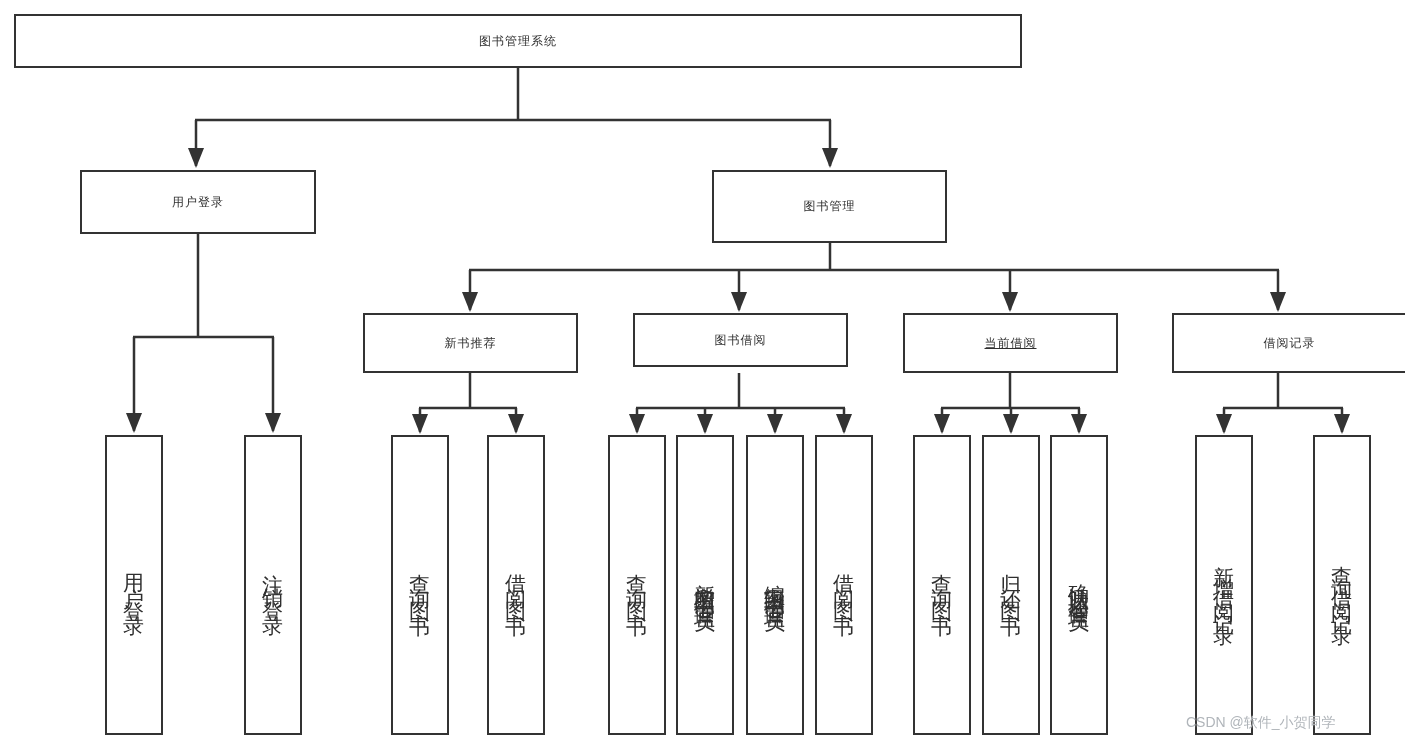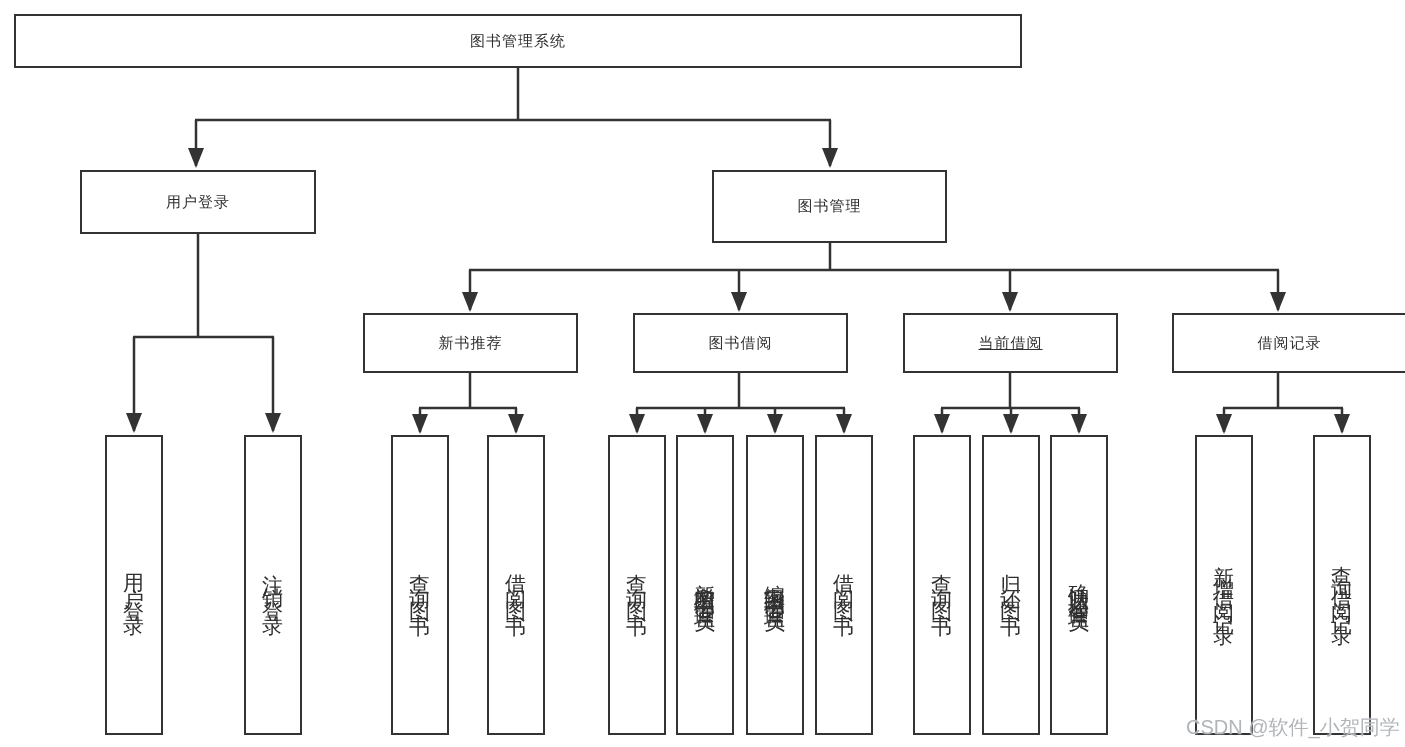--- a/index.html
+++ b/index.html
@@ -22,36 +22,36 @@
     pointer-events:none;
   }
   .node{
     position:absolute;
     background:#ffffff;
     border:2.5px solid var(--line);
     display:flex;align-items:center;justify-content:center;
     color:var(--text);
     z-index:1;
   }
-  .hnode{font-size:15px;letter-spacing:1px;}
+  .hnode{font-size:12px;letter-spacing:1px;}
   .vnode .vtext{
     writing-mode:vertical-rl;
     text-orientation:mixed;
     font-size:21px;
     line-height:1;
     color:var(--text);
     white-space:nowrap;
   }
   .ls14 .vtext{letter-spacing:14px;}
   .ls12 .vtext{letter-spacing:12px;}
   .ls4  .vtext{letter-spacing:4px;}
   .watermark{
     position:absolute;
     left:1186px;top:714px;
-    font-size:20px;
+    font-size:14px;
     color:var(--wm);
     text-shadow:0 0 2px #ffffff;
     z-index:2;
     white-space:nowrap;
   }
 </style>
 </head>
 <body>
 
 <div class="canvas">
@@ -105,21 +105,21 @@
       <line x1="1342" y1="408" x2="1342" y2="432" marker-end="url(#arrow)"></line>
     </g>
   </svg>
 
   <div class="node hnode" style="left:14px;top:14px;width:1008px;height:54px;">图书管理系统</div>
 
   <div class="node hnode" style="left:80px;top:170px;width:236px;height:64px;">用户登录</div>
   <div class="node hnode" style="left:712px;top:170px;width:235px;height:73px;">图书管理</div>
 
   <div class="node hnode" style="left:363px;top:313px;width:215px;height:60px;">新书推荐</div>
-  <div class="node hnode" style="left:633px;top:313px;width:215px;height:60px;">图书借阅</div>
+  <div class="node hnode" style="left:633px;top:313px;width:215px;height:54px;">图书借阅</div>
   <div class="node hnode" style="left:903px;top:313px;width:215px;height:60px;text-decoration:underline;">当前借阅</div>
   <div class="node hnode" style="left:1172px;top:313px;width:235px;height:60px;">借阅记录</div>
 
   <div class="node vnode ls14" style="left:105px;top:435px;width:58px;height:300px;">
     <span class="vtext">用户登录</span>
   </div>
   <div class="node vnode ls14" style="left:244px;top:435px;width:58px;height:300px;">
     <span class="vtext">注销登录</span>
   </div>
 

